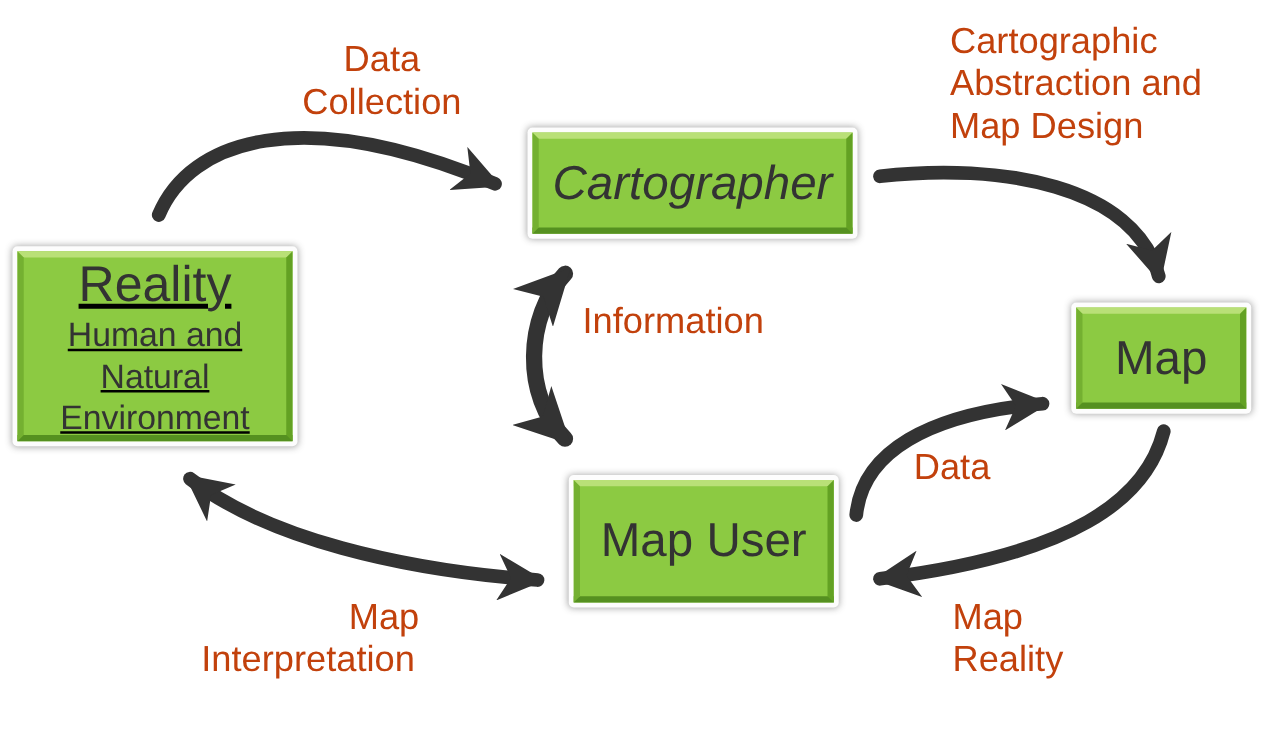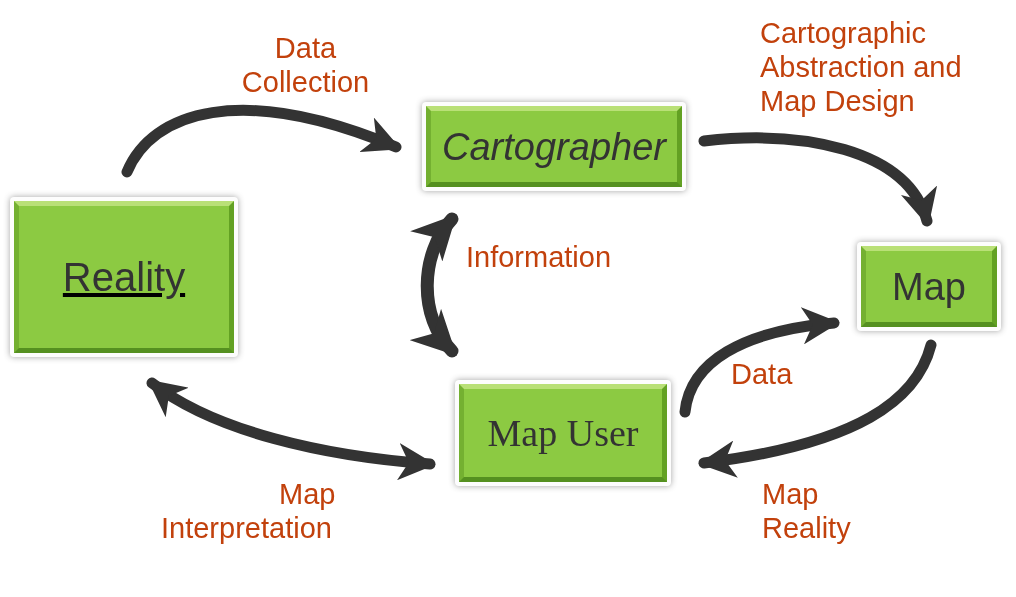--- a/index.html
+++ b/index.html
@@ -45,36 +45,41 @@
     <path class="edge" d="M 704,141 C 800,130 908,148 927,221" marker-end="url(#ah)"></path>
     <path class="edge" d="M 685,412 C 690,362 742,331 834,323" marker-end="url(#ah)"></path>
     <path class="edge" d="M 931,345 C 917,400 858,444 704,463" marker-end="url(#ah)"></path>
     <path class="edge" d="M 152,383 C 214,431 322,456 430,464" marker-start="url(#ah)" marker-end="url(#ah)"></path>
     <path class="edge edge-thick" d="M 452,219 C 420,253 418,317 452,351" marker-start="url(#ah)" marker-end="url(#ah)"></path>
   </svg>
 
   <div class="node node-reality" style="left:10px; top:197px; width:228px; height:160px;text-decoration:underline;">
     <div class="node-inner">
       <div class="node-title">Reality</div>
+      <div class="node-sub">
+        <span class="line">Human and</span>
+        <span class="line">Natural</span>
+        <span class="line">Environment</span>
+      </div>
     </div>
   </div>
 
   <div class="node" style="left:422px; top:102px; width:264px; height:89px;font-style:italic;">
     <div class="node-inner">
       <div class="node-title">Cartographer</div>
     </div>
   </div>
 
   <div class="node" style="left:857px; top:242px; width:144px; height:89px;">
     <div class="node-inner">
       <div class="node-title">Map</div>
     </div>
   </div>
 
-  <div class="node" style="left:455px; top:380px; width:216px; height:106px;font-family:Liberation Serif, serif;">
+  <div class="node" style="left:455px; top:380px; width:216px; height:106px;">
     <div class="node-inner">
       <div class="node-title">Map User</div>
     </div>
   </div>
 
   <div class="lbl lbl-center" style="left:233px; top:31px; width:145px;">
     <span class="line">Data</span>
     <span class="line">Collection</span>
   </div>
 

